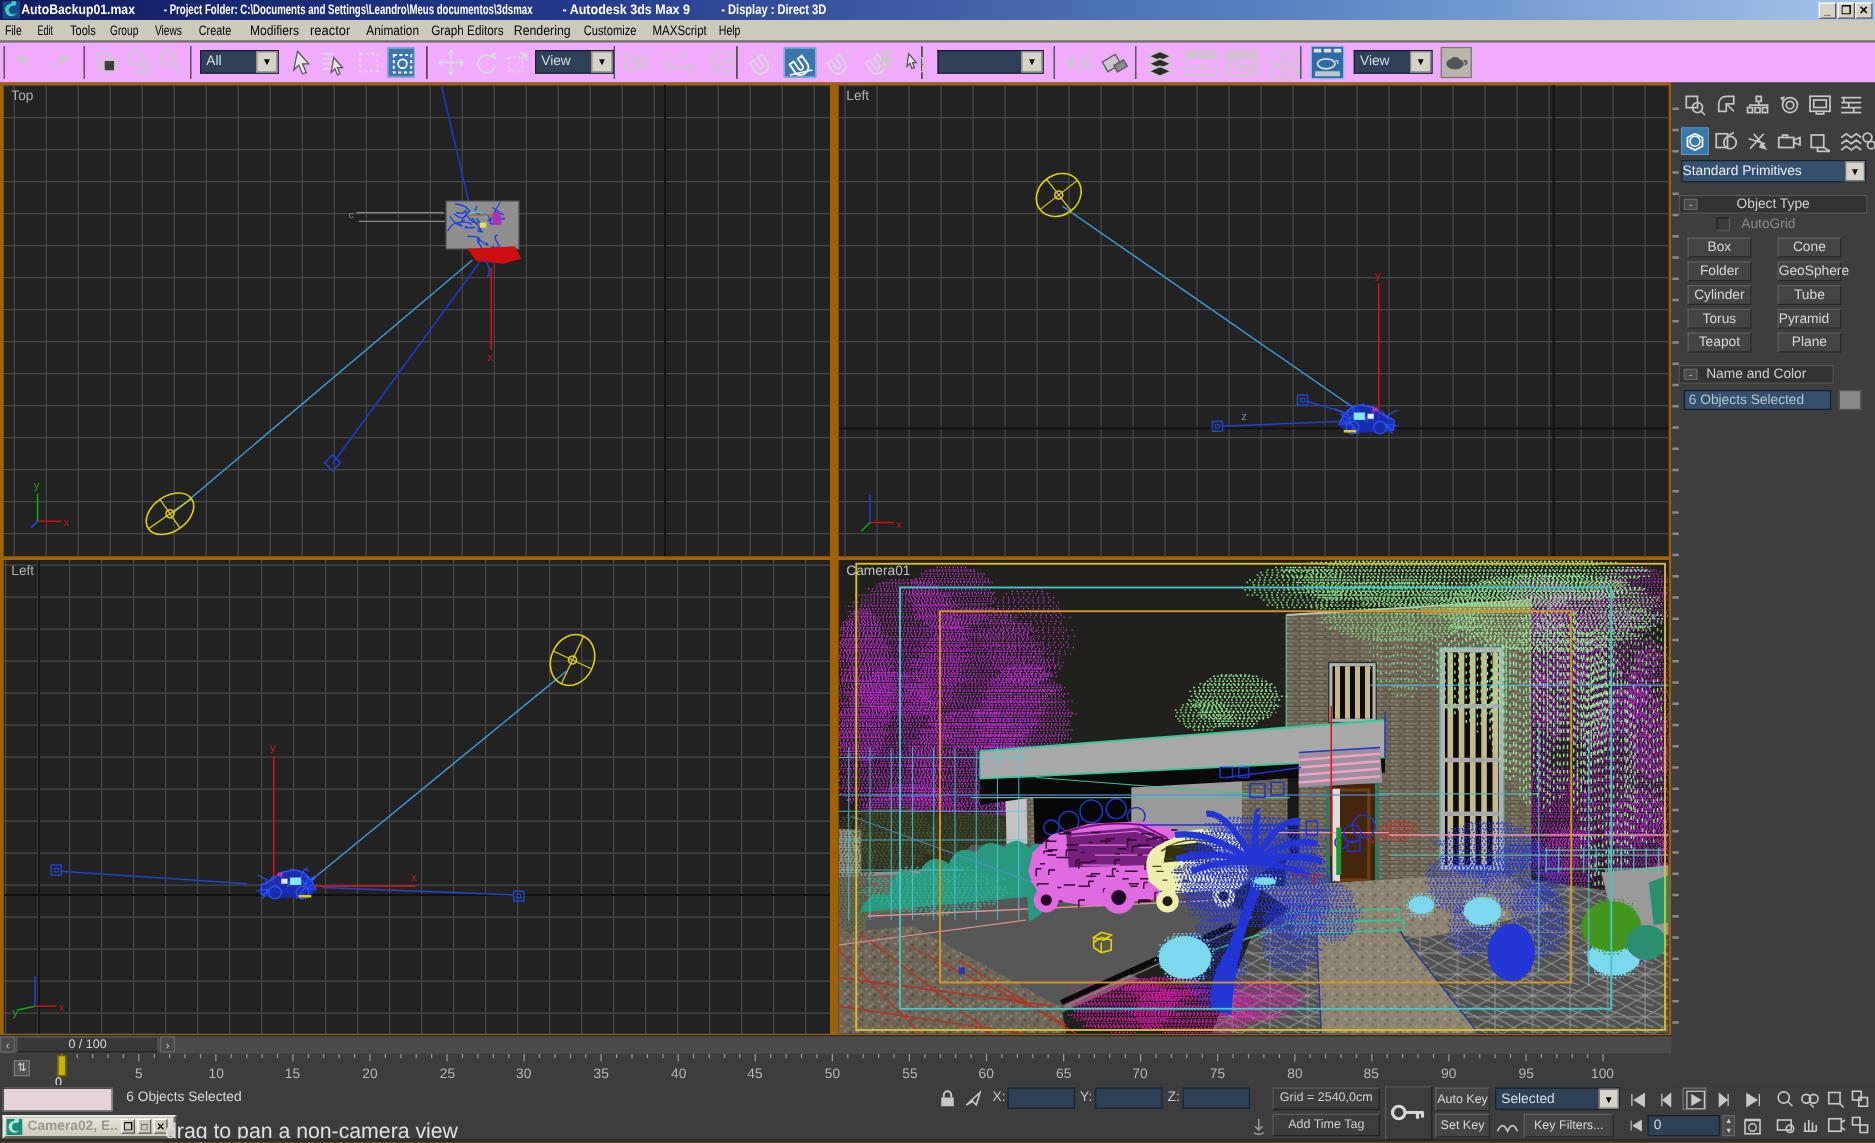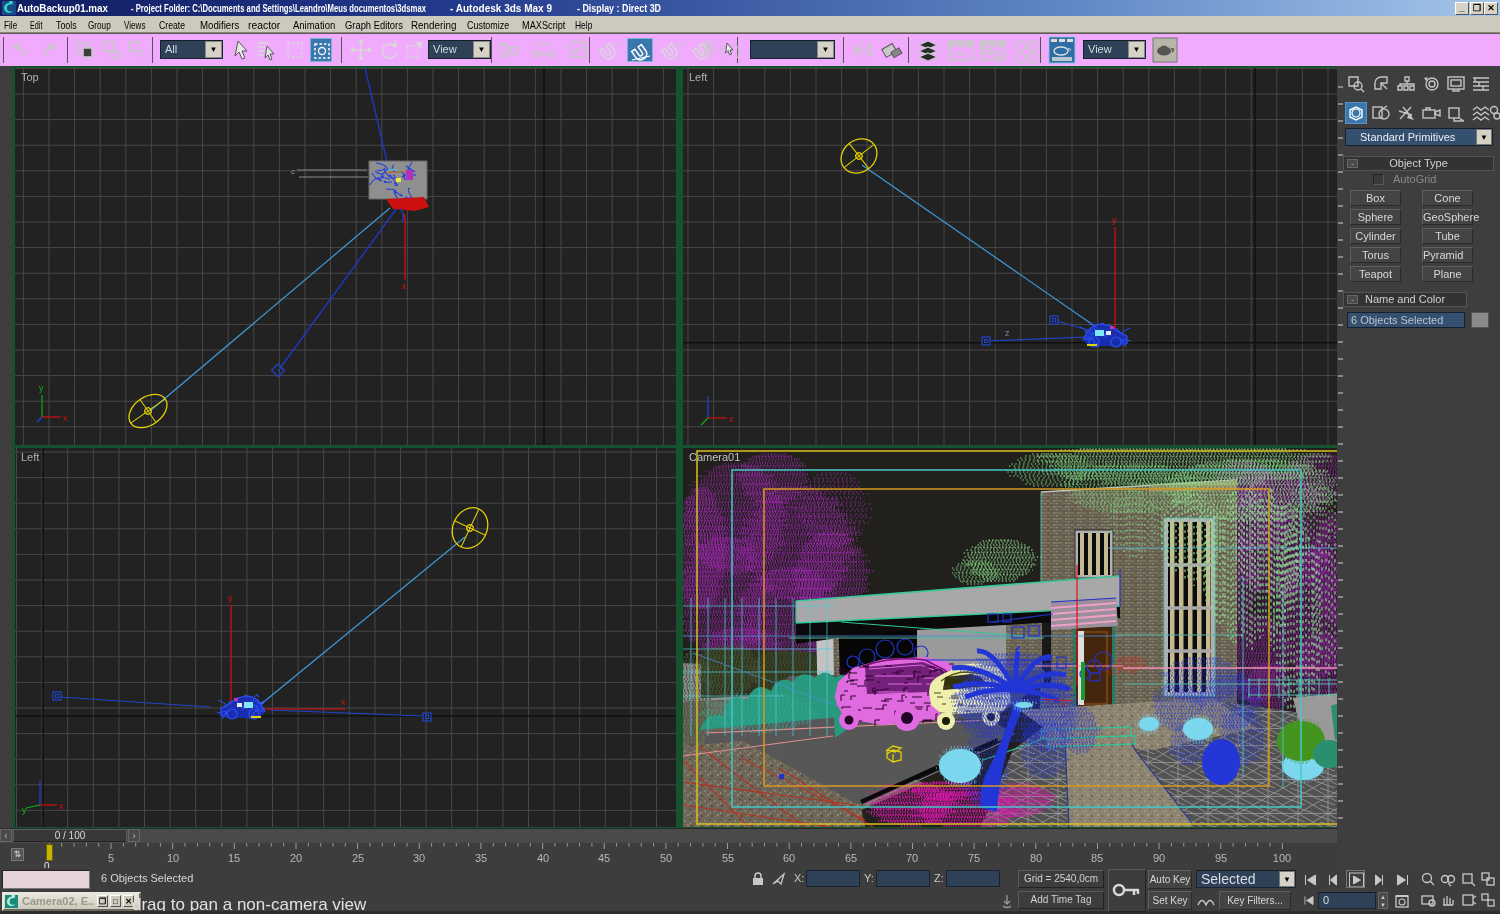--- a/index.html
+++ b/index.html
@@ -195,21 +195,21 @@
     <div class="db" style="position:absolute;left:1083px;top:6px;width:63px;height:19px;font-size:11px;line-height:17px;padding-left:4px">View</div>
     <div style="position:absolute;left:1128px;top:7px;width:17px;height:17px;background:#d6d2c6;border:1px solid #888;text-align:center;font-size:8px;line-height:16px;color:#000">▼</div>
     <div style="position:absolute;left:1152px;top:3px;width:26px;height:26px;"><svg width="26" height="26" viewBox="0 0 26 26">
         <rect x="1" y="1" width="24" height="24" fill="#b9b5a9" stroke="#777"></rect>
         <ellipse cx="12" cy="14" rx="7" ry="4.5" fill="#555"></ellipse>
         <path d="M19 12c3-1 3 1 1 3" stroke="#555" stroke-width="1.5" fill="none"></path>
         <ellipse cx="12" cy="10" rx="3" ry="1.5" fill="#555"></ellipse>
       </svg></div>
   </div>
 
-<div style="position:absolute;left:12px;top:66px;width:1337px;height:762px;background:#14532d">
+<div style="position:absolute;left:0;top:66px;width:1337px;height:762px;background:#a16207">
 <div class="vp" style="left:3px;top:2px;width:661px;height:377px"><span class="vplabel">Top</span>
 <svg width="661" height="377">
         <path stroke="#484848" stroke-width="1" fill="none" d="M8.4 0V377 M34.0 0V377 M59.6 0V377 M85.2 0V377 M110.8 0V377 M136.4 0V377 M162.0 0V377 M187.6 0V377 M213.2 0V377 M238.8 0V377 M264.4 0V377 M290.0 0V377 M315.6 0V377 M341.2 0V377 M366.8 0V377 M392.4 0V377 M418.0 0V377 M443.6 0V377 M469.2 0V377 M494.8 0V377 M520.4 0V377 M546.0 0V377 M571.6 0V377 M597.2 0V377 M622.8 0V377 M648.4 0V377 M0 0.4H661 M0 26.0H661 M0 51.6H661 M0 77.2H661 M0 102.8H661 M0 128.4H661 M0 154.0H661 M0 179.6H661 M0 205.2H661 M0 230.8H661 M0 256.4H661 M0 282.0H661 M0 307.6H661 M0 333.2H661 M0 358.8H661"></path>
         <path d="M529 0V377" stroke="#101010" stroke-width="1.5"></path>
         <path d="M350 0L382 136" stroke="#1a3acc" stroke-width="1.3"></path>
         <path d="M382 140L263 303" stroke="#1a3acc" stroke-width="1.3"></path>
         <rect x="258" y="298" width="9" height="9" transform="rotate(45 263 303)" fill="none" stroke="#2244cc" stroke-width="1.2"></rect>
         <path d="M375 140L135 343" stroke="#3f9ad8" stroke-width="1.2"></path>
         <path d="M282 102H352M284 109H353" stroke="#8a8a8a" stroke-width="1"></path>
         <text x="276" y="106" fill="#999" font-size="8">c</text>
@@ -729,29 +729,29 @@
         <rect x="4" y="6" width="10" height="10" stroke="#c4c4c4" fill="none" stroke-width="1.4"></rect>
         <path stroke="#c4c4c4" fill="none" stroke-width="1.4" d="M14 16l5 3M9 16v3h10"></path>
       </svg></div>
     <div style="position:absolute;left:133px;top:36px;width:21px;height:22px;"><svg width="21" height="22" viewBox="0 0 21 22">
         <path stroke="#c4c4c4" fill="none" stroke-width="1.4" d="M3 8l4-3 4 3 4-3 4 3M3 13l4-3 4 3 4-3 4 3M3 18l4-3 4 3 4-3 4 3"></path>
       </svg></div>
     <div style="position:absolute;left:152px;top:36px;width:11px;height:22px;"><svg width="11" height="22" viewBox="0 0 11 22">
         <circle cx="5" cy="8" r="3.5" stroke="#c4c4c4" fill="none" stroke-width="1.4"></circle>
         <circle cx="8" cy="14" r="3" stroke="#c4c4c4" fill="none" stroke-width="1.4"></circle>
       </svg></div>
-    <div style="position:absolute;left:8px;top:62px;width:148px;height:18px;background:#35506e;border:1px solid #14202e;color:#e8eef4;font-size:11px;line-height:16px;padding-left:14px">Standard Primitives</div>
+    <div style="position:absolute;left:8px;top:62px;width:148px;height:18px;background:#35506e;border:1px solid #14202e;color:#e8eef4;font-size:11px;line-height:16px;padding-left:0">Standard Primitives</div>
     <div style="position:absolute;left:139px;top:63px;width:16px;height:16px;background:#d6d2c6;border:1px solid #777;text-align:center;font-size:8px;line-height:15px;color:#000">▼</div>
     <div style="position:absolute;left:6px;top:90px;width:151px;height:15px;background:#333;border:1px solid #555;color:#d0d0d0;font-size:11px;line-height:13px;text-align:center">Object Type</div>
     <div style="position:absolute;left:10px;top:93px;width:11px;height:9px;background:#4a4a4a;border:1px solid #666;color:#ccc;font-size:8px;line-height:7px;text-align:center">-</div>
     <div style="position:absolute;left:36px;top:108px;width:11px;height:11px;background:#3a3a3a;border:1px solid #5a5a5a;border-top-color:#222;border-left-color:#222"></div>
     <div style="position:absolute;left:56px;top:107px;color:#8a8a8a;font-size:11px">AutoGrid</div>
     <div class="btn" style="position:absolute;left:13px;top:124px;width:51px;height:16px;font-size:11px;line-height:14px;text-align:center">Box</div>
     <div class="btn" style="position:absolute;left:85px;top:124px;width:51px;height:16px;font-size:11px;line-height:14px;text-align:center">Cone</div>
-    <div class="btn" style="position:absolute;left:13px;top:143px;width:51px;height:16px;font-size:11px;line-height:14px;text-align:center">Sphere</div>
+    <div class="btn" style="position:absolute;left:13px;top:143px;width:51px;height:16px;font-size:11px;line-height:14px;text-align:center">Folder</div>
     <div class="btn" style="position:absolute;left:85px;top:143px;width:51px;height:16px;font-size:11px;line-height:14px;">GeoSphere</div>
     <div class="btn" style="position:absolute;left:13px;top:162px;width:51px;height:16px;font-size:11px;line-height:14px;text-align:center">Cylinder</div>
     <div class="btn" style="position:absolute;left:85px;top:162px;width:51px;height:16px;font-size:11px;line-height:14px;text-align:center">Tube</div>
     <div class="btn" style="position:absolute;left:13px;top:181px;width:51px;height:16px;font-size:11px;line-height:14px;text-align:center">Torus</div>
     <div class="btn" style="position:absolute;left:85px;top:181px;width:51px;height:16px;font-size:11px;line-height:14px;text-align:left">Pyramid</div>
     <div class="btn" style="position:absolute;left:13px;top:200px;width:51px;height:16px;font-size:11px;line-height:14px;text-align:center">Teapot</div>
     <div class="btn" style="position:absolute;left:85px;top:200px;width:51px;height:16px;font-size:11px;line-height:14px;text-align:center">Plane</div>
     <div style="position:absolute;left:6px;top:226px;width:124px;height:15px;background:#333;border:1px solid #555;color:#d0d0d0;font-size:11px;line-height:13px;text-align:center">Name and Color</div>
     <div style="position:absolute;left:10px;top:229px;width:11px;height:9px;background:#4a4a4a;border:1px solid #666;color:#ccc;font-size:8px;line-height:7px;text-align:center">-</div>
     <div style="position:absolute;left:10px;top:246px;width:118px;height:16px;background:#35506e;border:1px solid #14202e;color:#b8c4d0;font-size:11px;line-height:14px;padding-left:3px">6 Objects Selected</div>
@@ -827,21 +827,21 @@
     </svg>
   </div>
 <div id="botedge"></div>
 <div style="position:absolute;left:1108px;top:869px;width:38px;height:43px;background:#3d3d3d;border:1px solid #5a5a5a;border-bottom-color:#222;border-right-color:#222"></div>
 <svg style="position:absolute;left:1112px;top:878px" width="30" height="24" viewBox="0 0 30 24">
     <circle cx="7" cy="12" r="5" fill="none" stroke="#d8d8d8" stroke-width="2.5"></circle>
     <path d="M11 12h16M22 12v5M26 12v4" stroke="#d8d8d8" stroke-width="2.5" fill="none"></path>
   </svg>
 <div class="btn" style="position:absolute;left:1148px;top:870px;width:44px;height:19px;font-size:10px;line-height:17px;text-align:center">Auto Key</div>
 <div class="btn" style="position:absolute;left:1148px;top:891px;width:44px;height:19px;font-size:10px;line-height:17px;text-align:center">Set Key</div>
-<div class="db" style="position:absolute;left:1196px;top:870px;width:100px;height:18px;font-size:14px;line-height:16px;padding-left:4px">Selected</div>
+<div class="db" style="position:absolute;left:1196px;top:870px;width:100px;height:18px;font-size:11px;line-height:16px;padding-left:4px">Selected</div>
 <div style="position:absolute;left:1279px;top:871px;width:16px;height:16px;background:#d6d2c6;border:1px solid #777;text-align:center;font-size:8px;line-height:15px;color:#000">▼</div>
 <svg style="position:absolute;left:1196px;top:892px" width="20" height="17" viewBox="0 0 20 17">
     <path d="M2 13q4-9 8 0q4-9 8 0" stroke="#c8c8c8" stroke-width="1.3" fill="none"></path>
   </svg>
 <div class="btn" style="position:absolute;left:1219px;top:891px;width:72px;height:19px;font-size:10px;line-height:17px;text-align:center">Key Filters...</div>
 <svg style="position:absolute;left:1302px;top:872px" width="17" height="16" viewBox="0 0 16 16">
     <g fill="#c8c8c8" stroke="#c8c8c8">
       <path d="M3 3v10M13 3L5 8l8 5z"></path>
     </g>
   </svg>

